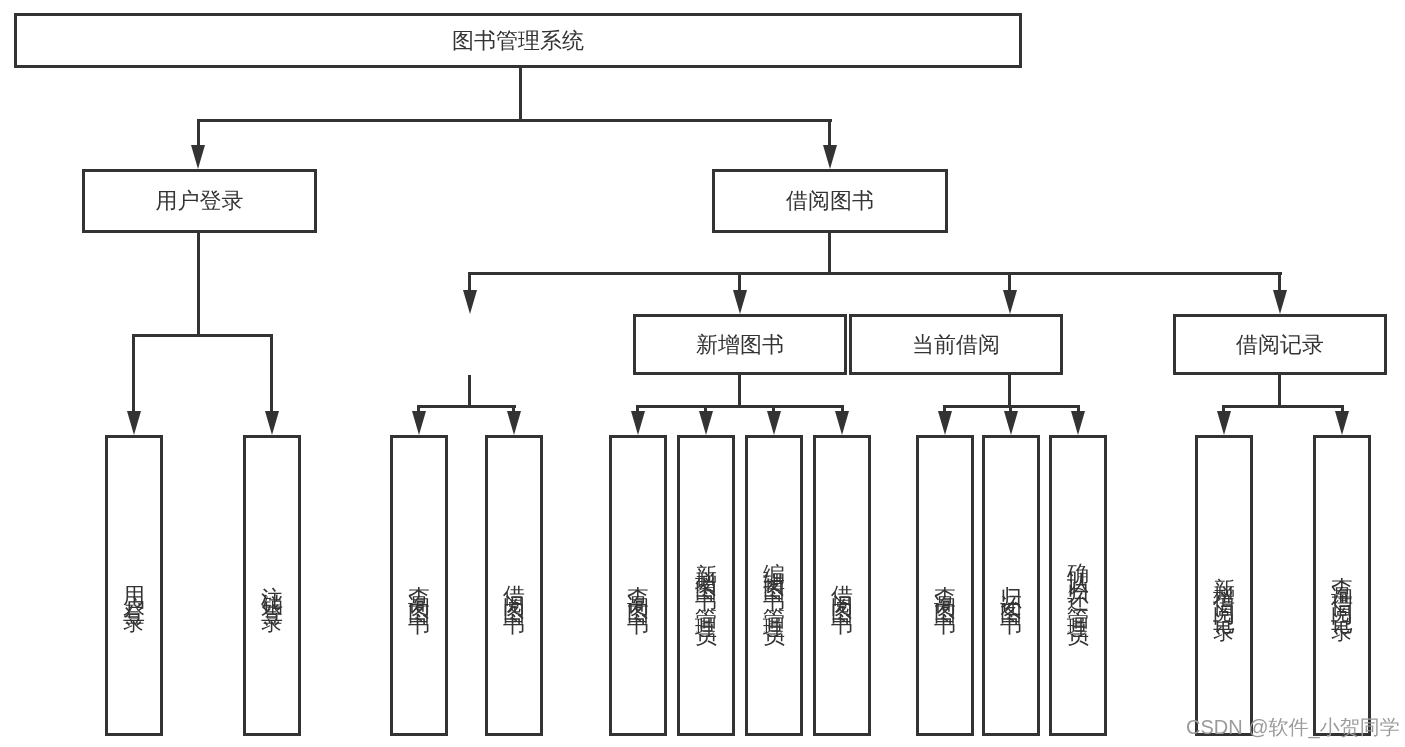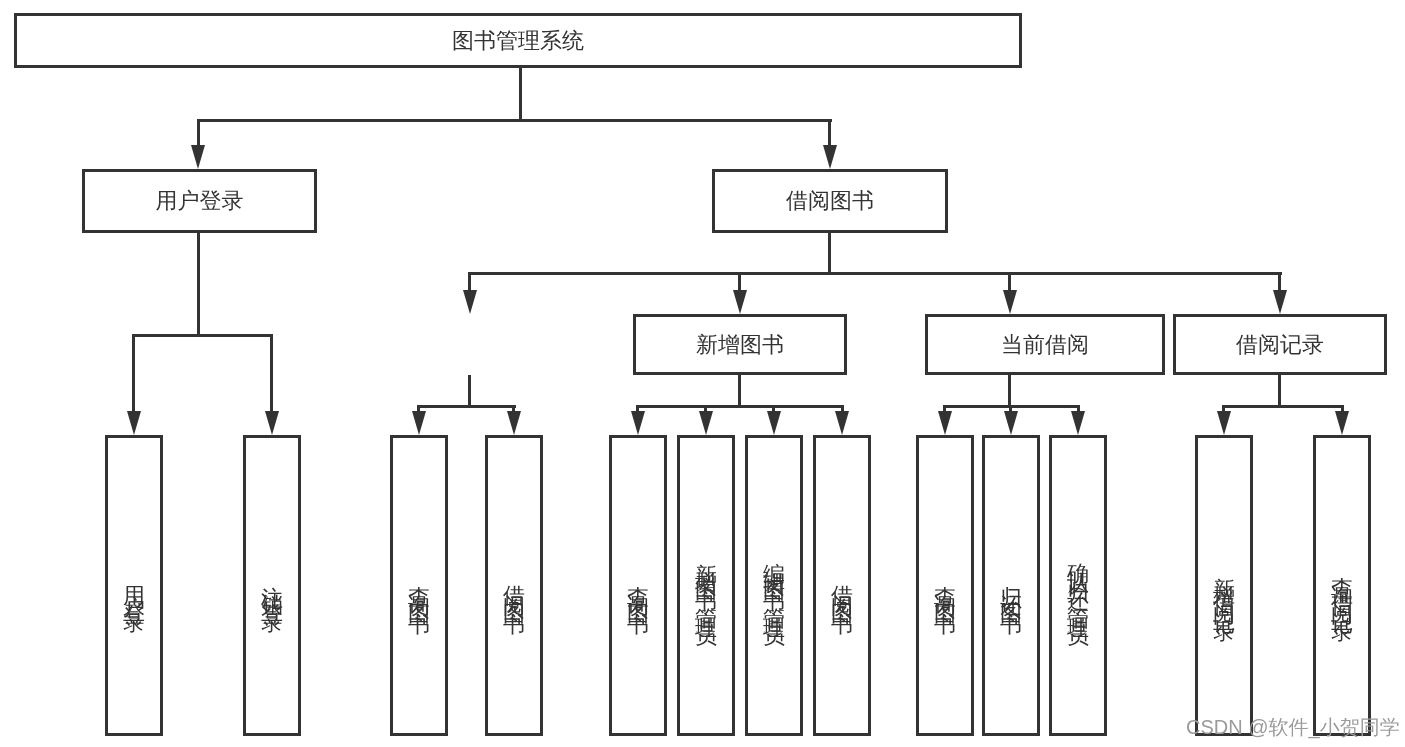--- a/index.html
+++ b/index.html
@@ -73,21 +73,21 @@
   <div class="vline" style="left:738px;top:272px;height:20px;"></div>
   <div class="arrow" style="left:733px;top:290px;"></div>
   <div class="vline" style="left:1008px;top:272px;height:20px;"></div>
   <div class="arrow" style="left:1003px;top:290px;"></div>
   <div class="vline" style="left:1278px;top:272px;height:20px;"></div>
   <div class="arrow" style="left:1273px;top:290px;"></div>
 
   <div class="box" style="left:633px;top:314px;width:214px;height:61px;">
     <span class="lbl">新增图书</span>
   </div>
-  <div class="box" style="left:925px;top:314px;width:240px;height:61px;font-family:Liberation Serif, serif;">
+  <div class="box" style="left:849px;top:314px;width:214px;height:61px;font-family:Liberation Serif, serif;">
     <span class="lbl">当前借阅</span>
   </div>
   <div class="box" style="left:1173px;top:314px;width:214px;height:61px;">
     <span class="lbl">借阅记录</span>
   </div>
 
   <div class="vline" style="left:468px;top:375px;height:33px;"></div>
   <div class="hline" style="left:417px;top:405px;width:99px;"></div>
   <div class="vline" style="left:417px;top:405px;height:8px;"></div>
   <div class="arrow" style="left:412px;top:411px;"></div>

